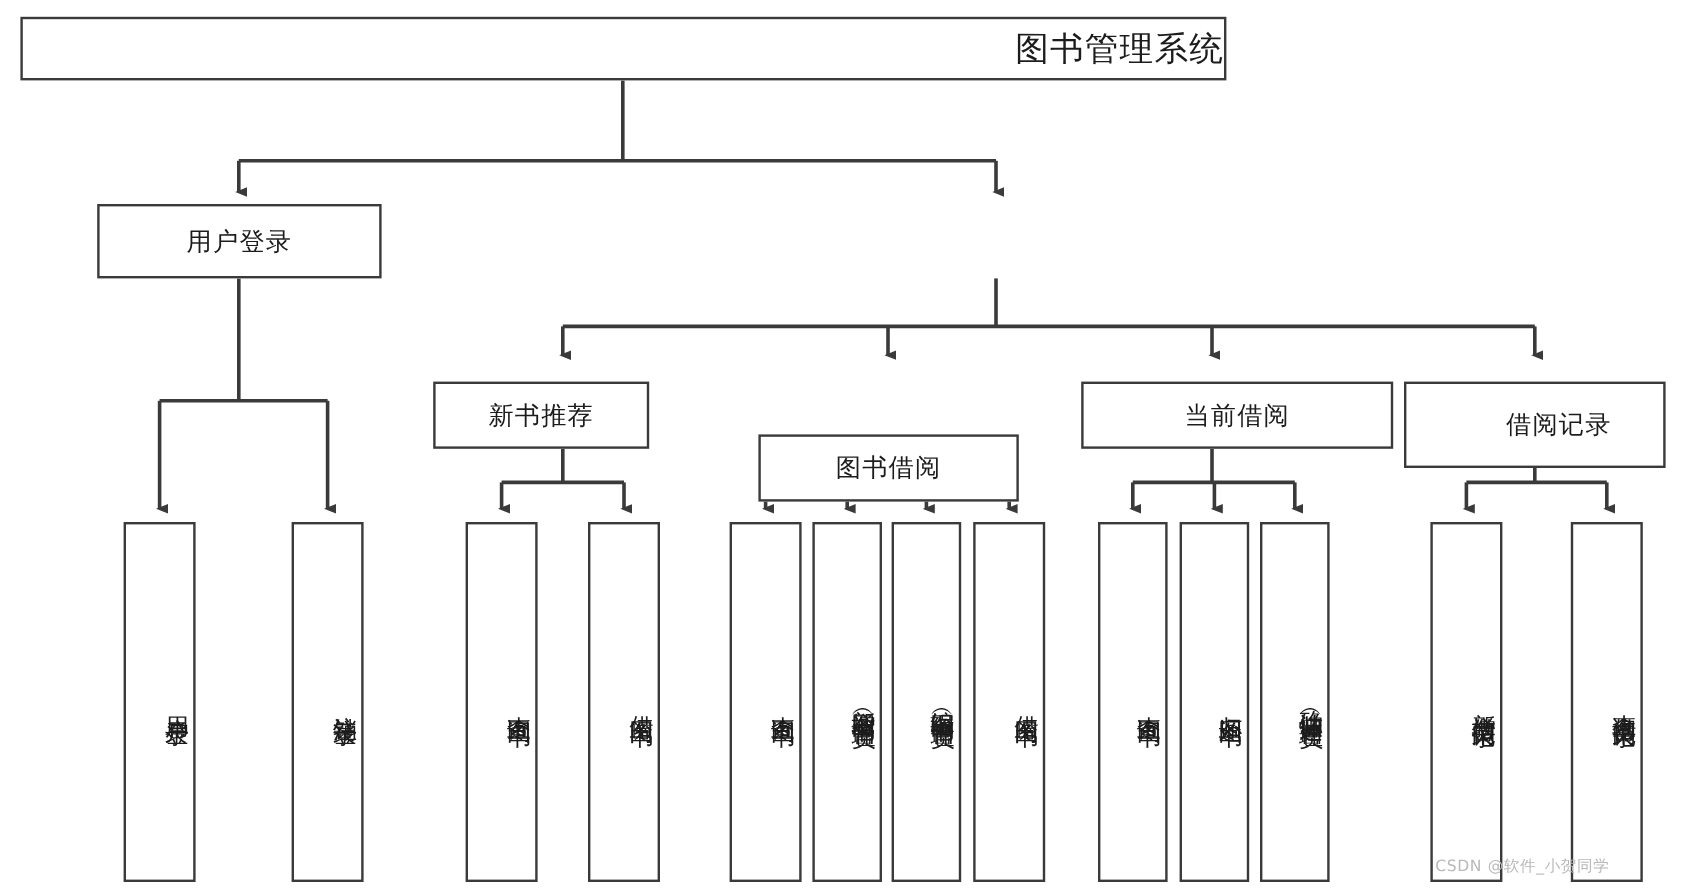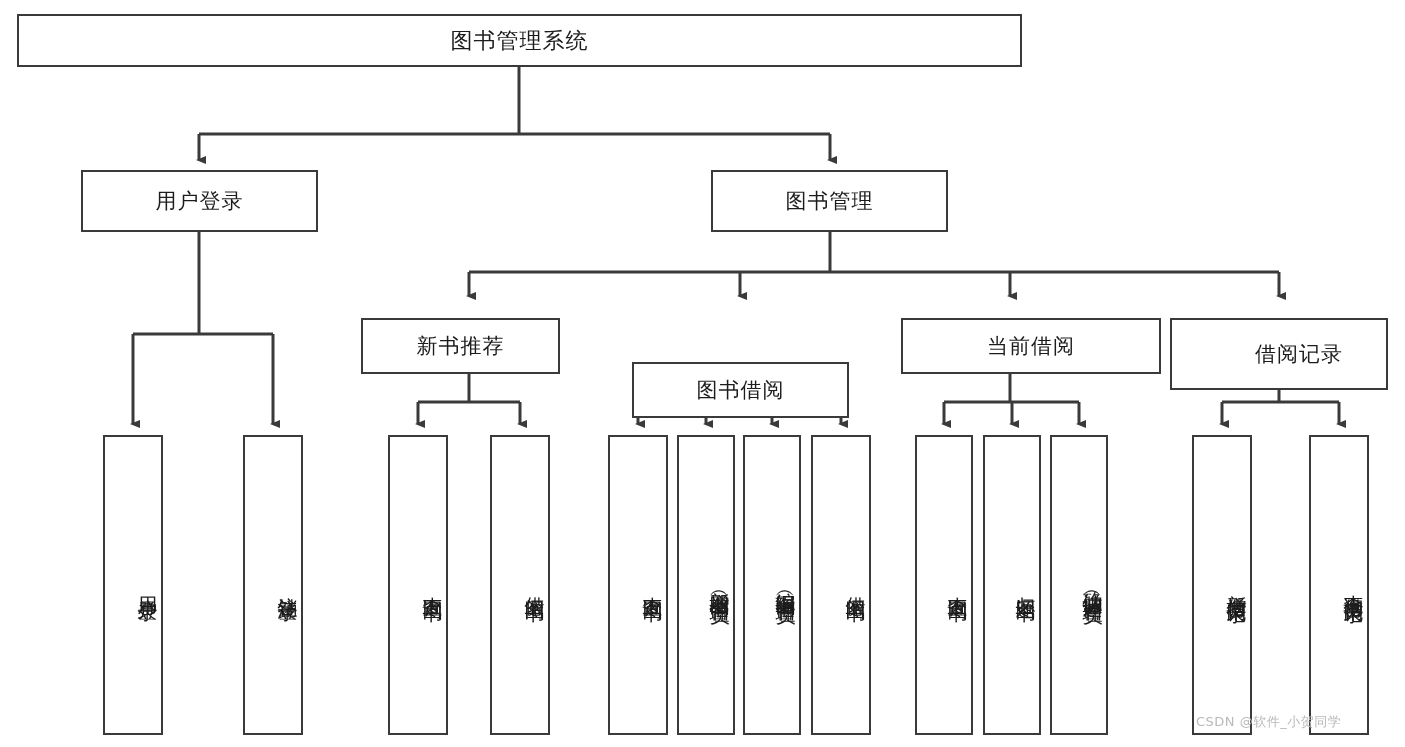--- a/index.html
+++ b/index.html
@@ -36,21 +36,22 @@
     justify-content: center;
     text-align: center;
     color: #1c1c1c;
   }
   .node.horiz {
     font-size: 21px;
     line-height: 1.25;
     letter-spacing: 1px;
   }
   .node.root {
-    font-size: 22px;
+    font-size: 28px;
+    justify-content: flex-end;
   }
   .node.vert {
     writing-mode: vertical-rl;
     text-orientation: upright;
     font-size: 20px;
     line-height: 1.32;
     letter-spacing: 2px;
     padding: 6px 0;
     align-items: flex-start;
     justify-content: center;
@@ -125,25 +126,22 @@
   </svg>
 
   <div class="node horiz root" style="left:17px; top:14px; width:1005px; height:53px;">
     <span>图书管理系统</span>
   </div>
 
   <div class="node horiz" style="left:81px; top:170px; width:237px; height:62px;">
     <span>用户登录</span>
   </div>
 
-  <div class="node horiz" style="left:711px; top:170px; width:237px; height:62px;">
-    <span>图书管理</span>
-  </div>
-
-  <div class="node horiz" style="left:361px; top:318px; width:199px; height:56px;">
+
+  <div class="node horiz" style="left:361px; top:318px; width:180px; height:56px;">
     <span>新书推荐</span>
   </div>
 
   <div class="node horiz" style="left:632px; top:318px; width:217px; height:56px;margin-top:44px;">
     <span>图书借阅</span>
   </div>
 
   <div class="node horiz" style="left:901px; top:318px; width:260px; height:56px;">
     <span>当前借阅</span>
   </div>

